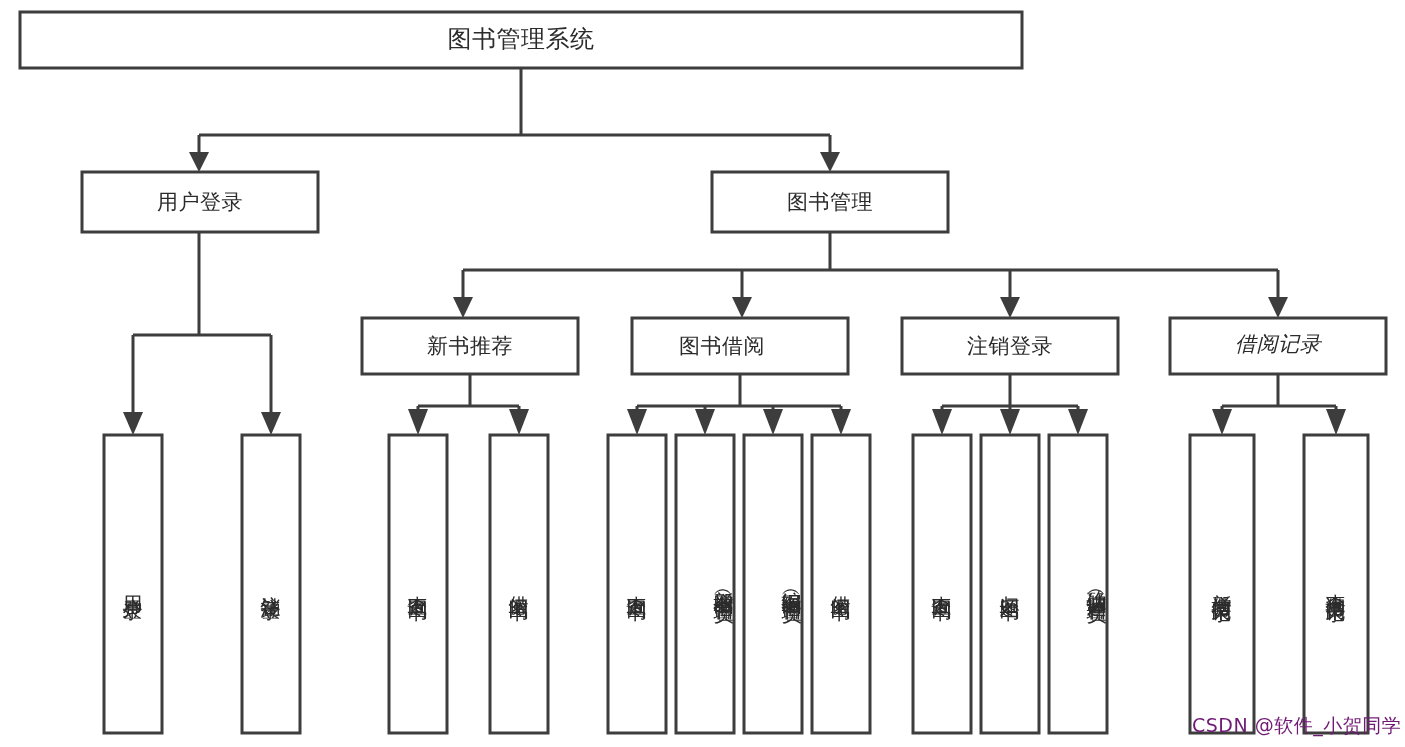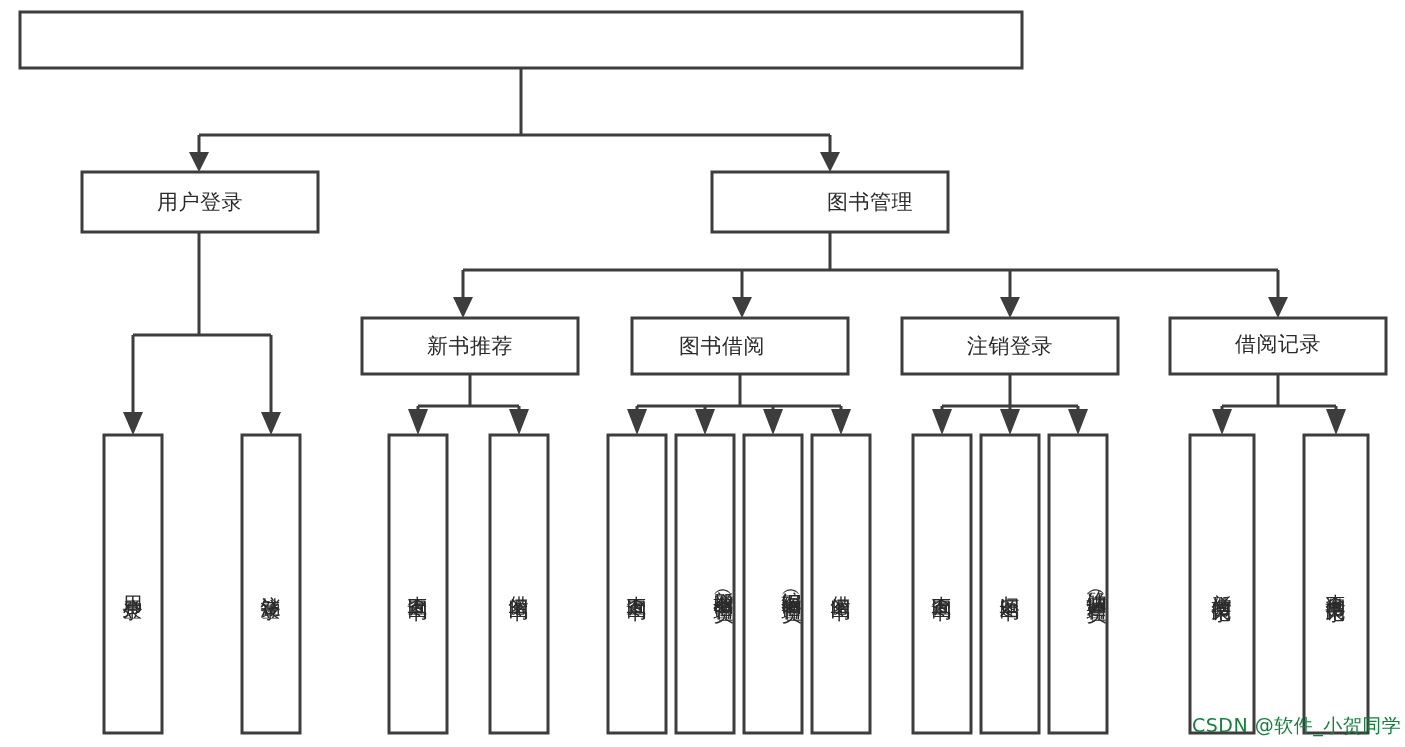--- a/index.html
+++ b/index.html
@@ -54,21 +54,21 @@
   }
   .node-label.vertical {
     writing-mode: vertical-rl;
     text-orientation: upright;
     font-size: 20px;
     letter-spacing: 2px;
     line-height: 1;
   }
   .watermark {
     position: absolute;
-    color: #15803d;
+    color: #701a75;
     font-size: 19px;
     letter-spacing: 0.5px;
     white-space: nowrap;
     user-select: none;
   }
 </style>
 </head>
 <body>
 
 <div id="diagram-root">
@@ -144,28 +144,29 @@
     <rect class="node-box" x="812" y="435" width="58" height="298"></rect>
 
     <rect class="node-box" x="913" y="435" width="58" height="298"></rect>
     <rect class="node-box" x="981" y="435" width="58" height="298"></rect>
     <rect class="node-box" x="1049" y="435" width="58" height="298"></rect>
 
     <rect class="node-box" x="1190" y="435" width="64" height="298"></rect>
     <rect class="node-box" x="1304" y="435" width="64" height="298"></rect>
   </svg>
 
+  <div class="node-label" style="left:20px; top:12px; width:1002px; height:56px; font-size:24px;">图书管理系统</div>
 
   <div class="node-label" style="left:82px; top:172px; width:236px; height:60px;">用户登录</div>
-  <div class="node-label" style="left:712px; top:172px; width:236px; height:60px;padding-left:40px;">图书管理</div>
+  <div class="node-label" style="left:712px; top:172px; width:236px; height:60px;">图书管理</div>
 
   <div class="node-label" style="left:362px; top:318px; width:216px; height:56px;">新书推荐</div>
   <div class="node-label" style="left:632px; top:318px; width:180px; height:56px;">图书借阅</div>
   <div class="node-label" style="left:902px; top:318px; width:216px; height:56px;">注销登录</div>
-  <div class="node-label" style="left:1170px; top:318px; width:216px; height:52px;">借阅记录</div>
+  <div class="node-label" style="left:1170px; top:318px; width:216px; height:52px;font-style:italic;">借阅记录</div>
 
   <div class="node-label vertical" style="left:104px; top:435px; width:58px; height:298px;">用户登录</div>
   <div class="node-label vertical" style="left:242px; top:435px; width:58px; height:298px;">注销登录</div>
 
   <div class="node-label vertical" style="left:389px; top:435px; width:58px; height:298px;">查询图书</div>
   <div class="node-label vertical" style="left:490px; top:435px; width:58px; height:298px;">借阅图书</div>
 
   <div class="node-label vertical" style="left:608px; top:435px; width:58px; height:298px;">查询图书</div>
   <div class="node-label vertical" style="left:676px; top:435px; width:58px; height:298px; align-items:flex-start;">新增图书（管理员）</div>
   <div class="node-label vertical" style="left:744px; top:435px; width:58px; height:298px; align-items:flex-start;">编辑图书（管理员）</div>

